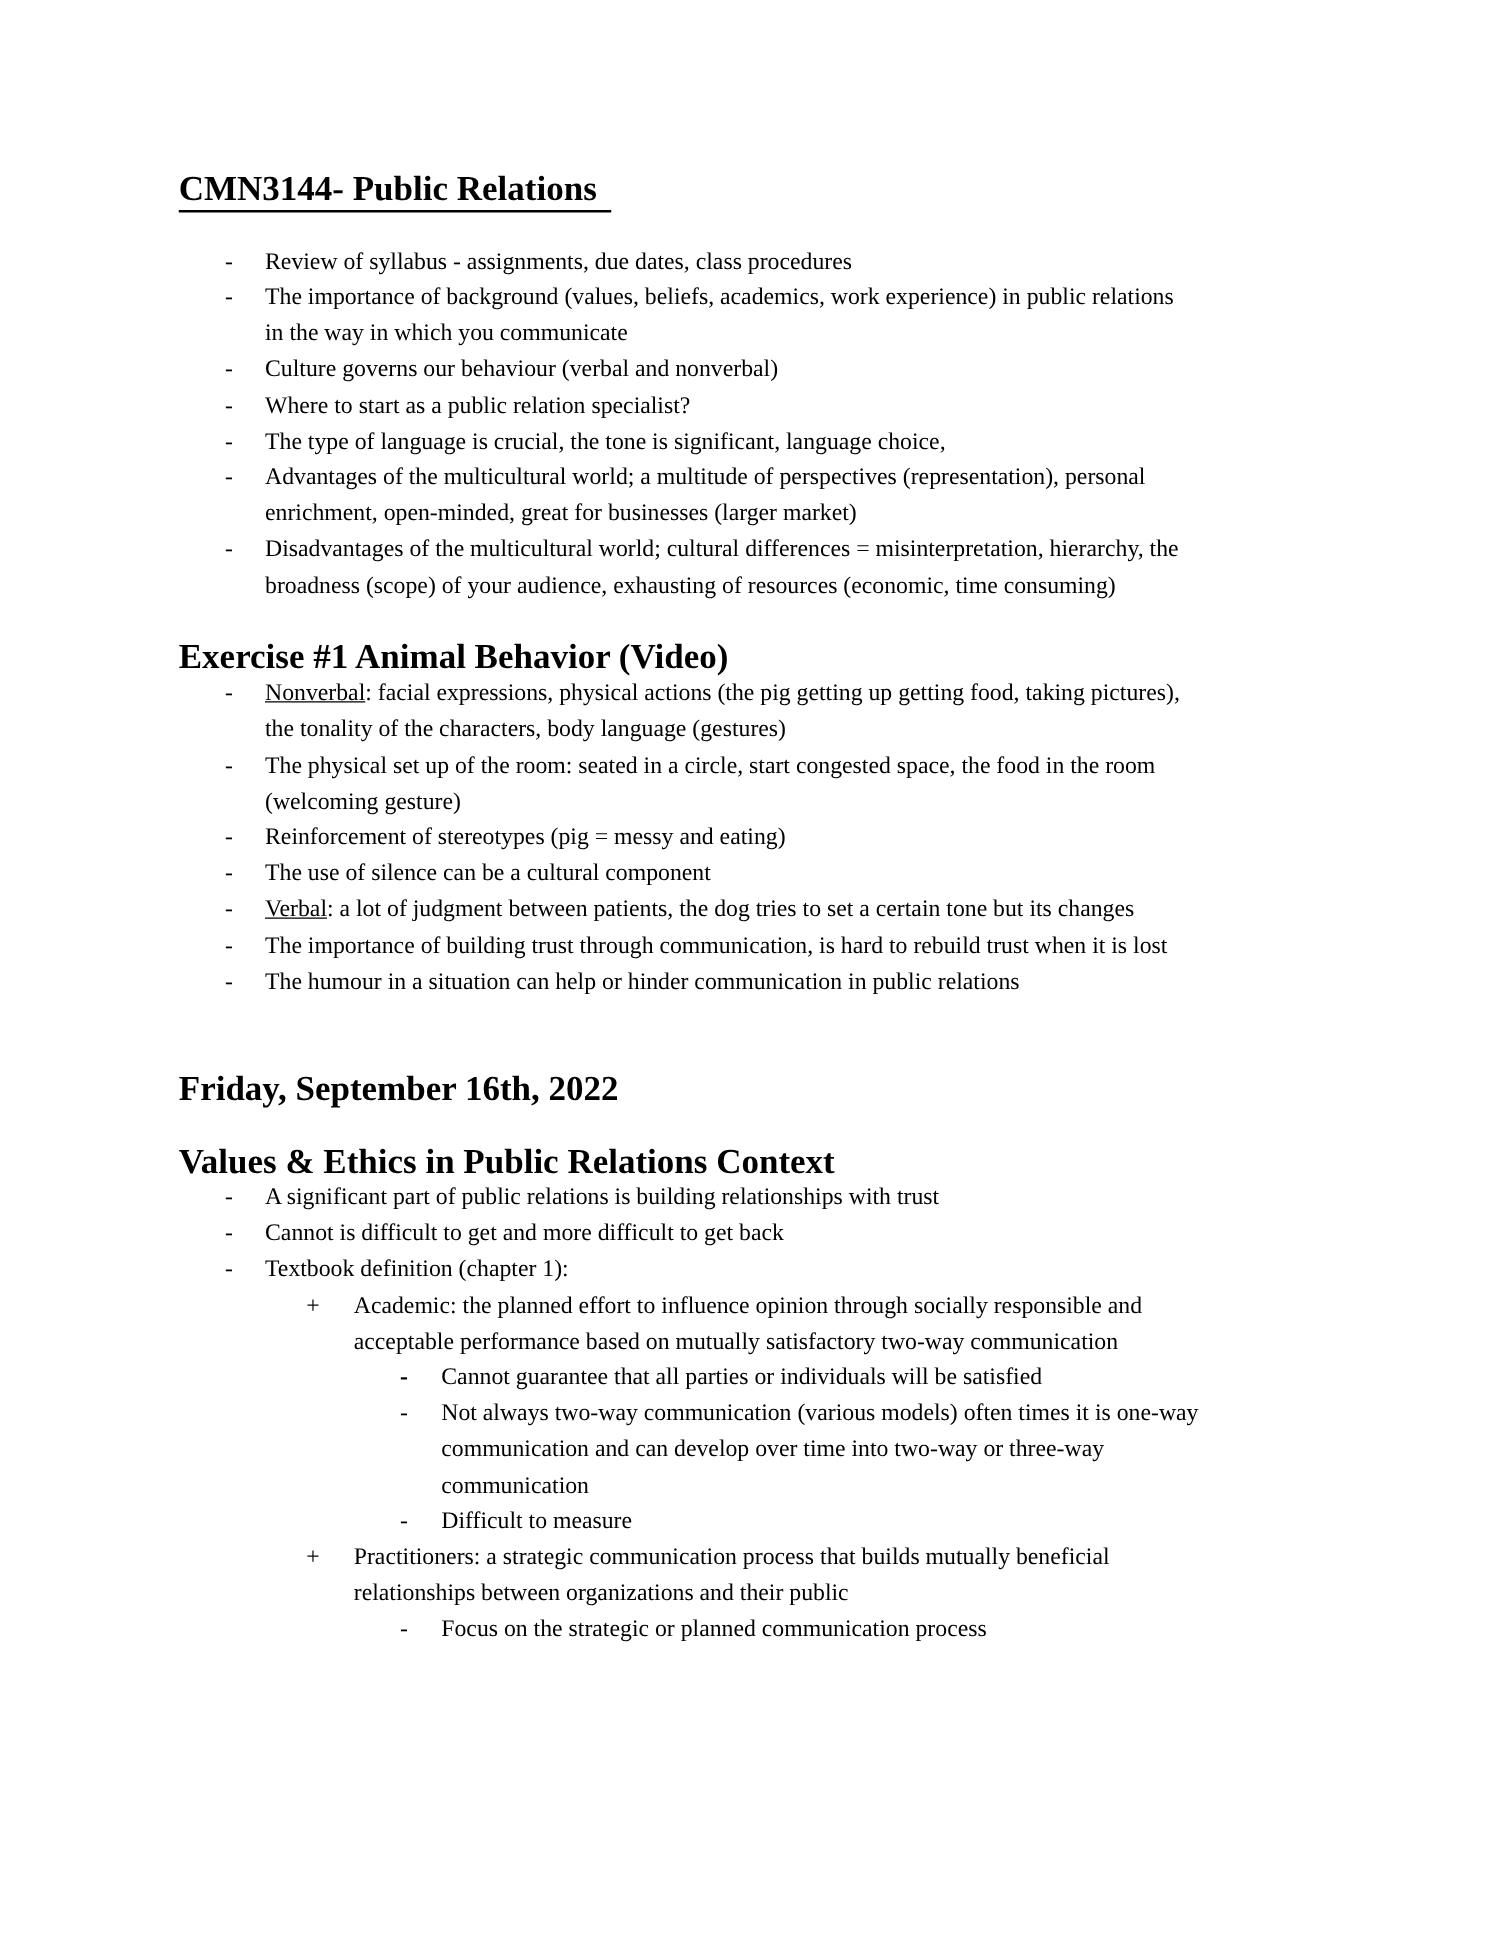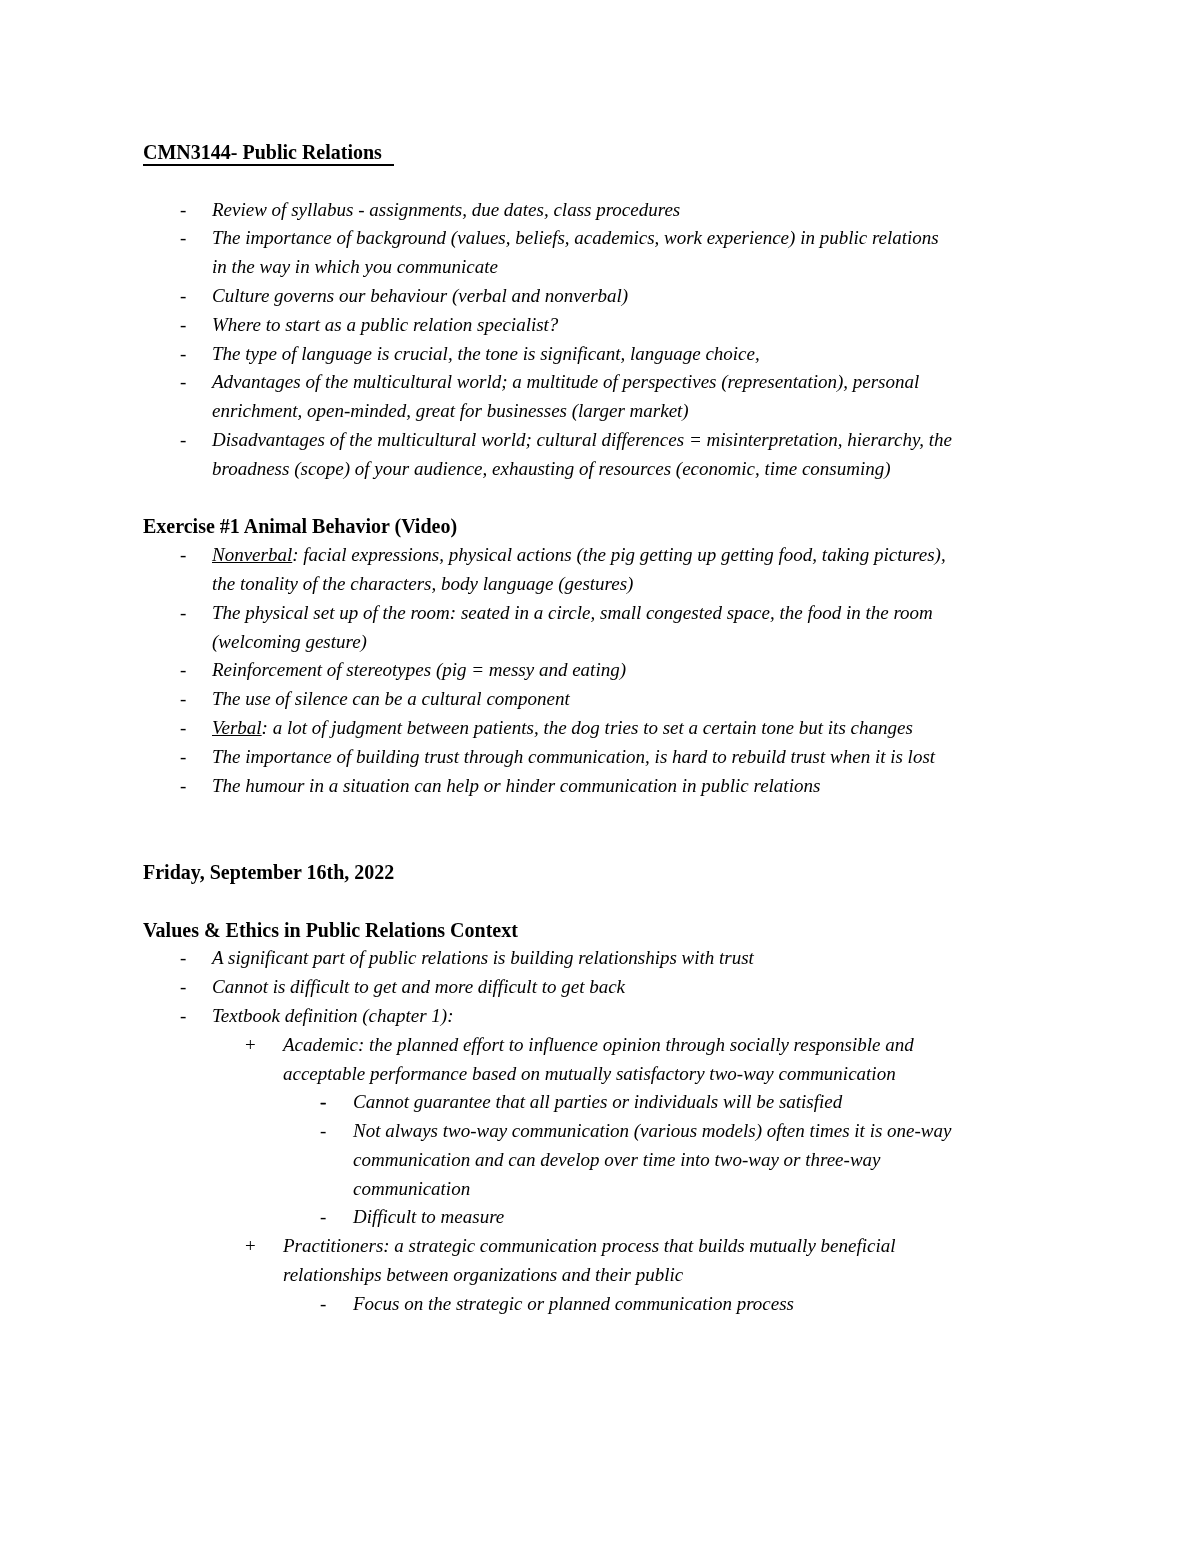--- a/index.html
+++ b/index.html
@@ -8,31 +8,31 @@
     width: 1200px;
     height: 1553px;
     font-family: "Liberation Serif", serif;
     font-size: 19px;
     line-height: 28.8px;
     color: #000000;
     overflow: hidden;
   }
   .page { padding: 138px 90px 40px 143px; }
   h1, h2 {
-    font-size: 20px;
+    font-size: 28px;
     font-weight: bold;
     line-height: 28.8px;
   }
   .title-underline {
     border-bottom: 2px solid #000;
     padding-right: 12px;
     padding-bottom: 1px;
   }
   .u { text-decoration: underline; margin-top: 20px; }
-  .txt { white-space: pre-wrap; display: block; font-style: italic; }
+  .txt { white-space: pre-wrap; display: block; }
   .li { position: relative; }
   .li .marker { position: absolute; top: 0; }
   .li1 { padding-left: 69px; }
   .li1 > .marker { left: 37px; }
   .li2 { padding-left: 140px; }
   .li2 > .marker { left: 102px; }
   .li3 { padding-left: 210px; }
   .li3 > .marker { left: 177px; }
   .sp1 { height: 28.8px; }
   .sp2 { height: 57.6px; }
@@ -83,21 +83,21 @@
 
   <h2>Exercise #1 Animal Behavior (Video)</h2>
 
   <div class="li li1">
     <span class="marker">-</span>
     <span class="txt"><span class="u">Nonverbal</span><span>: facial expressions, physical actions (the pig getting up getting food, taking pictures),
 the tonality of the characters, body language (gestures)</span></span>
   </div>
   <div class="li li1">
     <span class="marker">-</span>
-    <span class="txt">The physical set up of the room: seated in a circle, small congested space, the food in the room
+    <span class="txt">The physical set up of the room: seated in a circle, start congested space, the food in the room
 (welcoming gesture)</span>
   </div>
   <div class="li li1">
     <span class="marker">-</span>
     <span class="txt">Reinforcement of stereotypes (pig = messy and eating)</span>
   </div>
   <div class="li li1">
     <span class="marker">-</span>
     <span class="txt">The use of silence can be a cultural component</span>
   </div>

